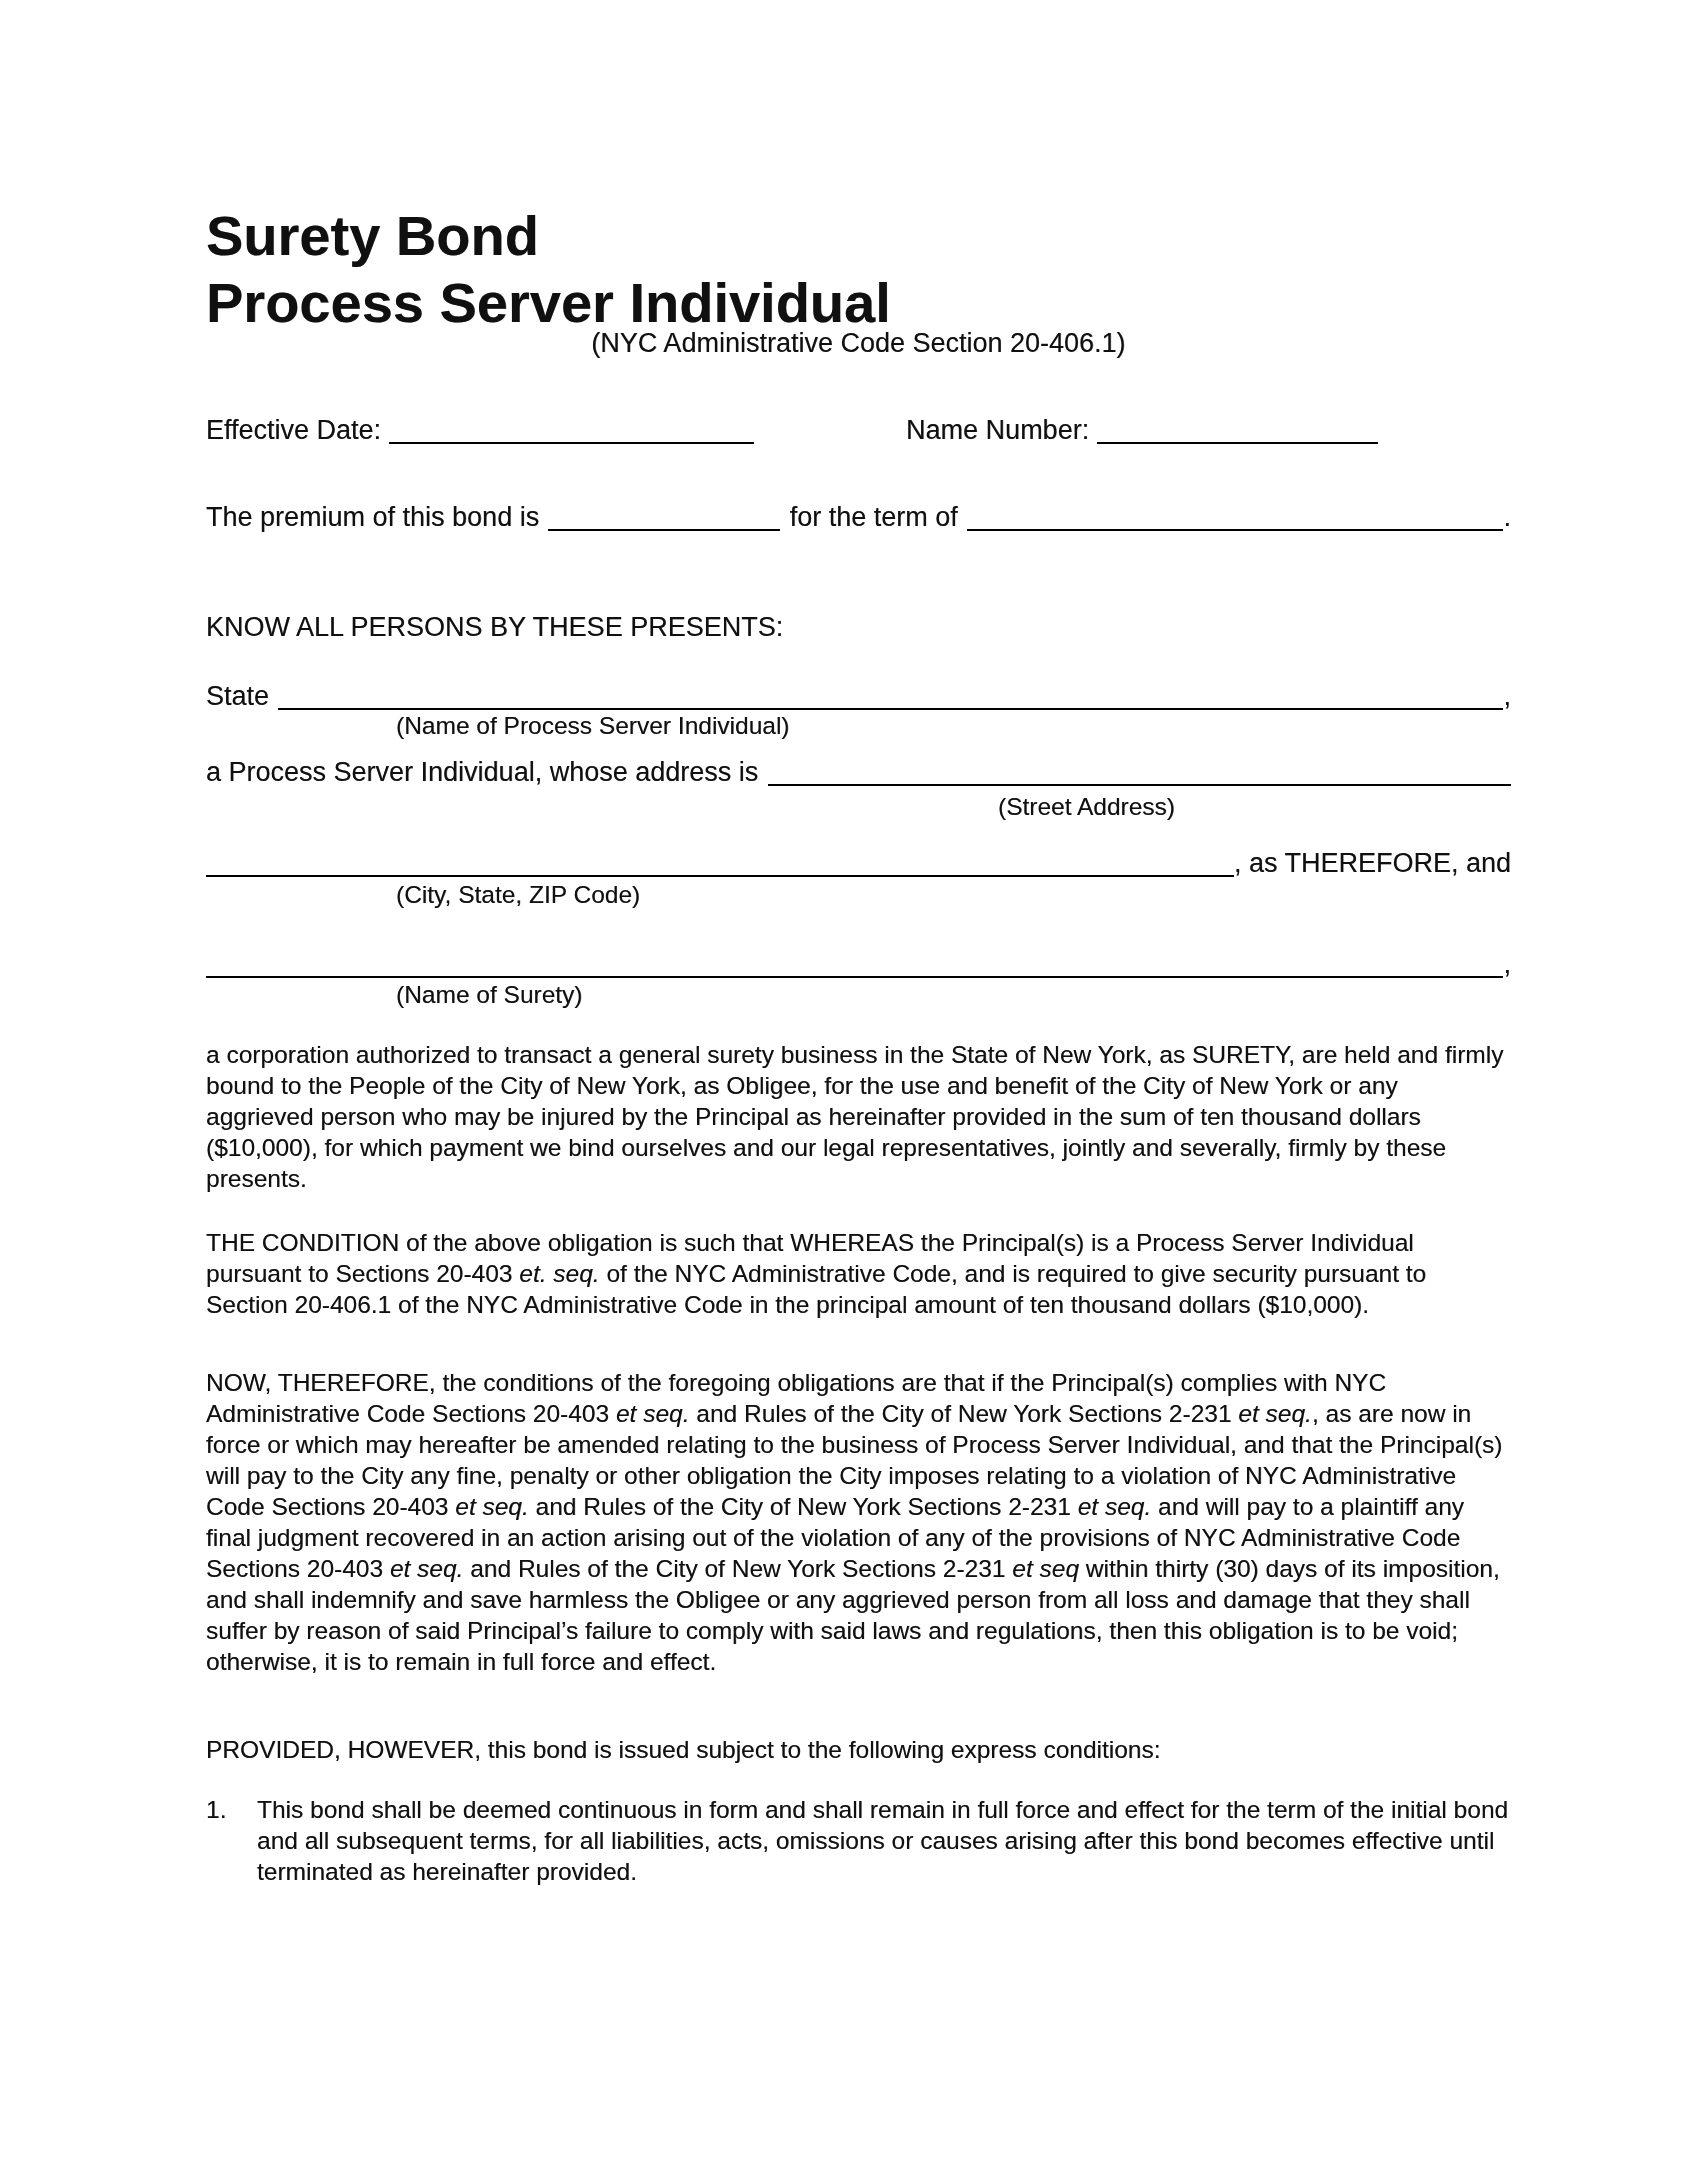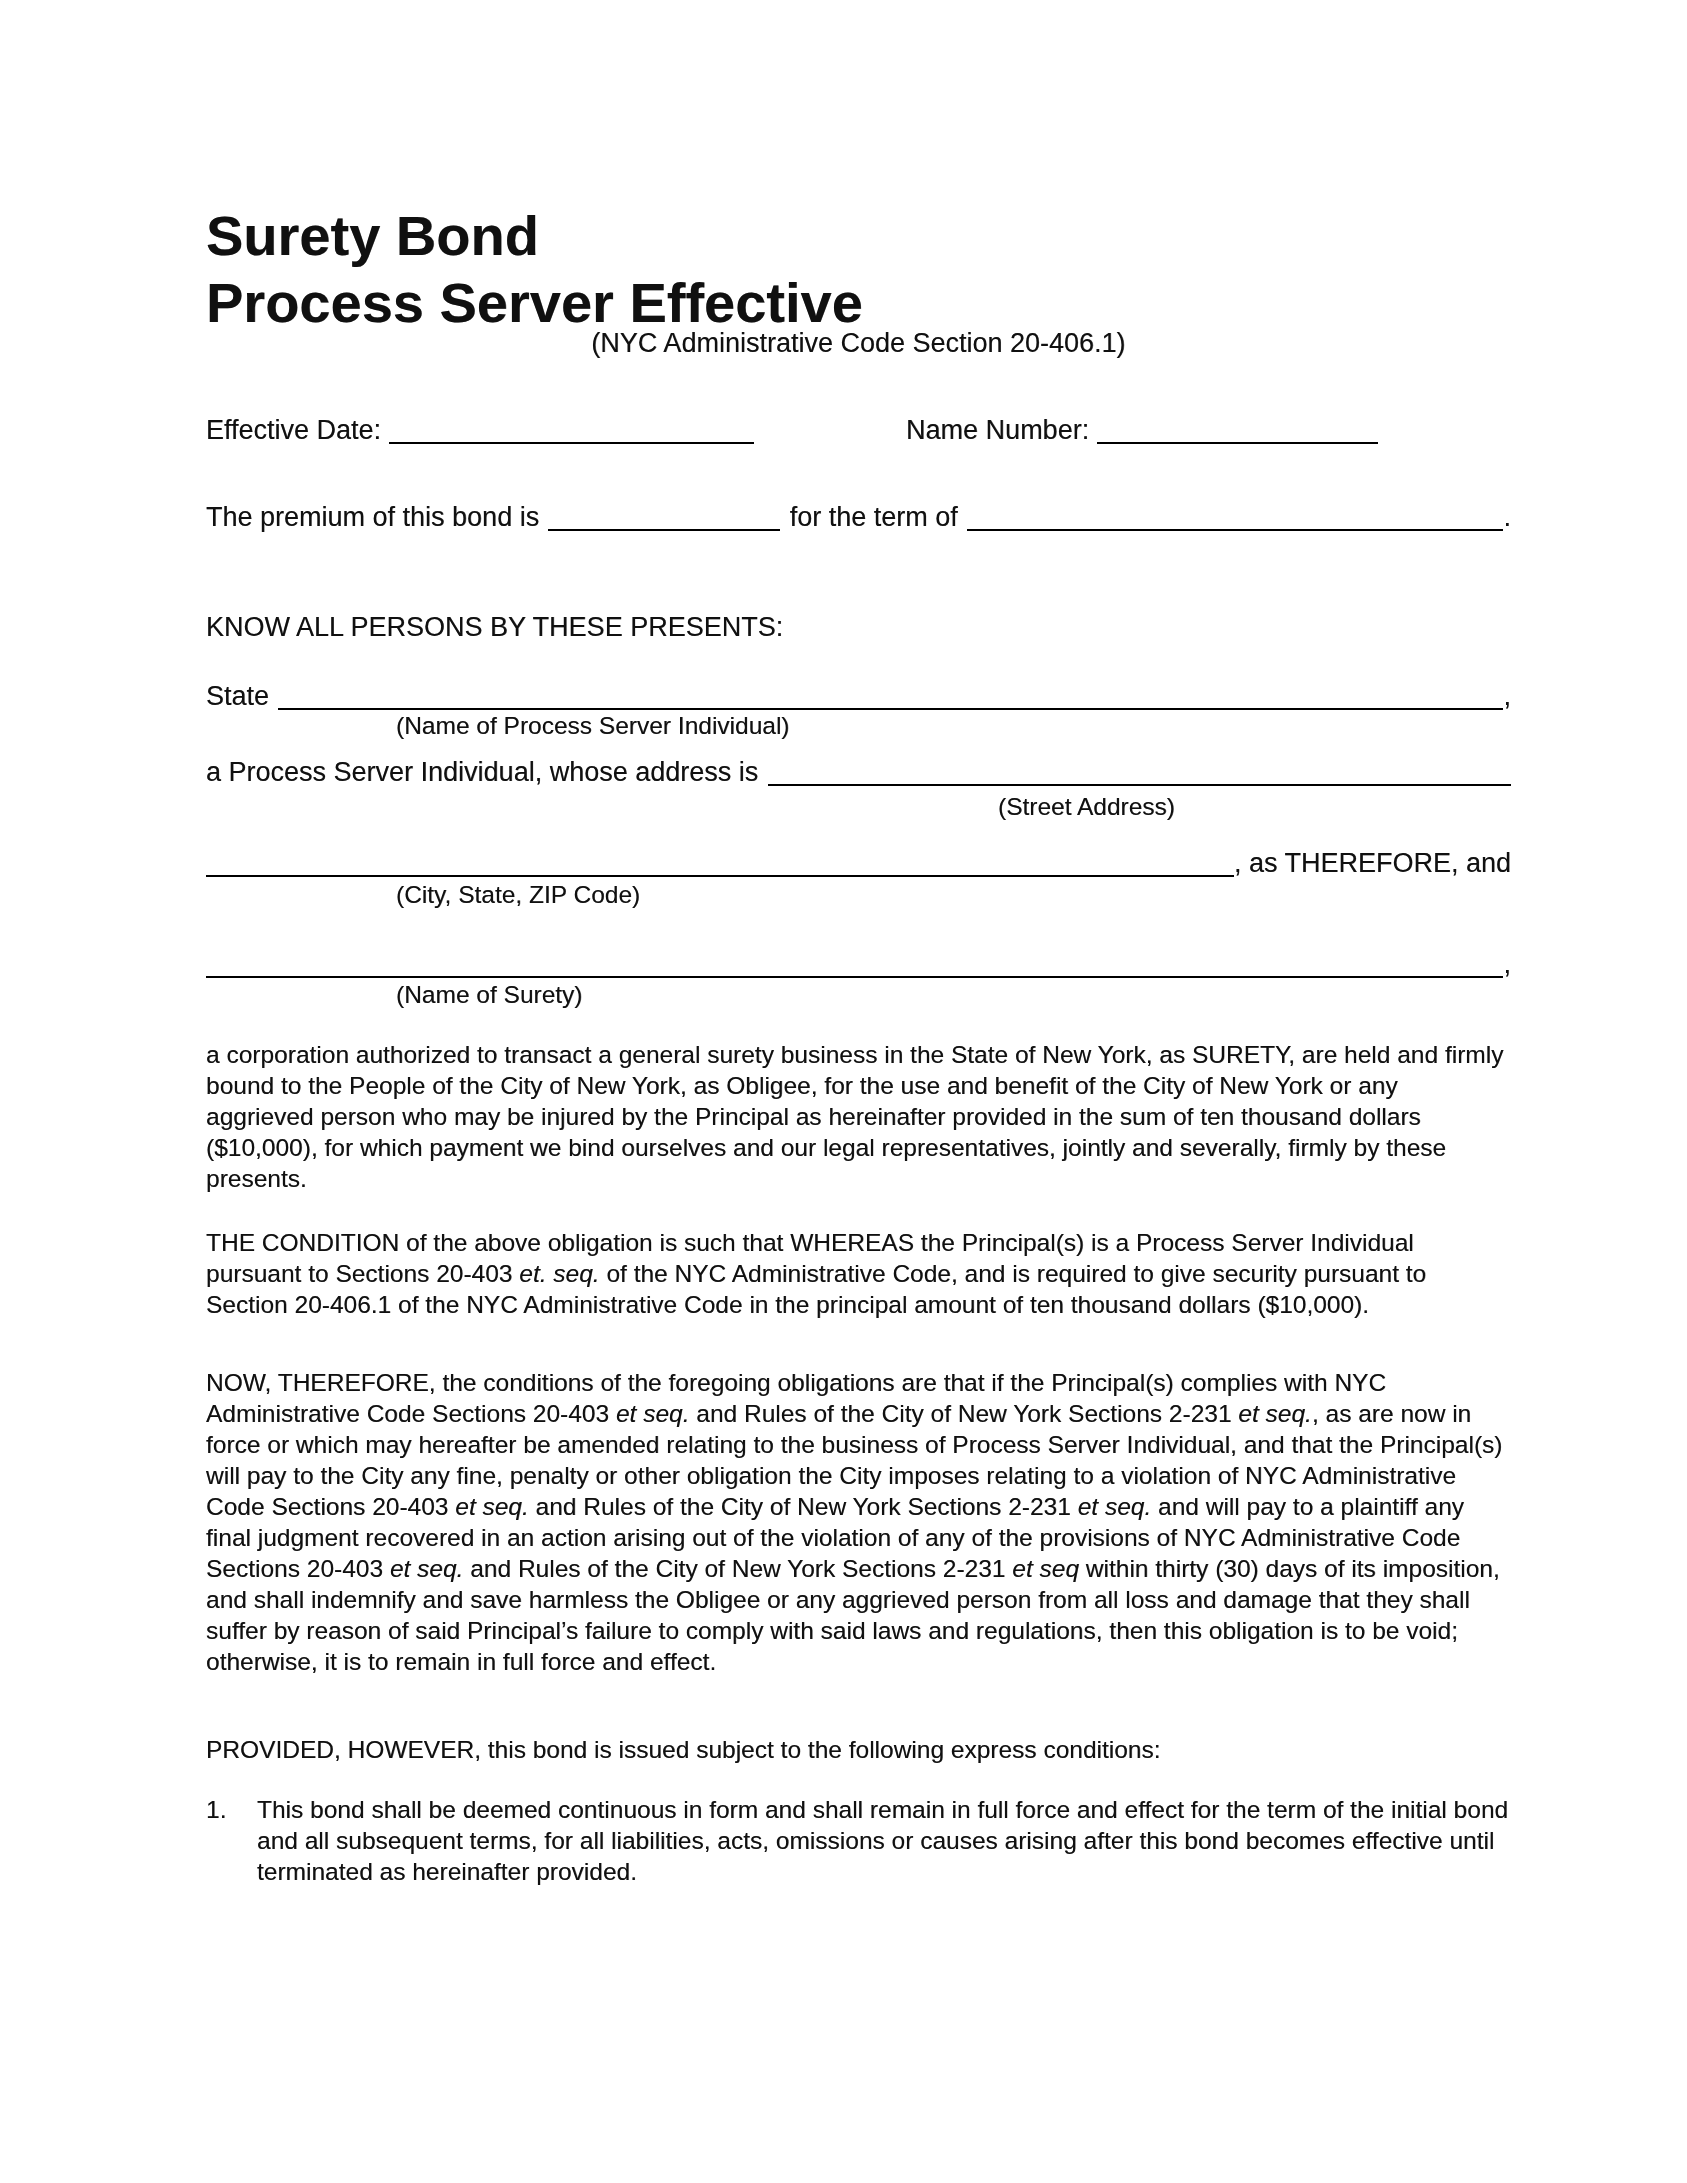--- a/index.html
+++ b/index.html
@@ -38,21 +38,21 @@
   .cond-text { flex:1 1 auto; }
 </style>
 </head>
 <body>
 
 <div class="page">
   <div class="content">
 
     <div class="abs title" style="top:202px;">
       <div>Surety Bond</div>
-      <div>Process Server Effective</div>
+      <div>Process Server Individual</div>
     </div>
     <div class="abs subtitle" style="top:327px;text-align:center;">(NYC Administrative Code Section 20-406.1)</div>
 
     <div class="abs formline" style="top:414px;">
       <span>Effective Date:</span>
       <span class="blank" style="width:365px; margin-left:8px;"></span>
       <span style="margin-left:152px;">Name Number:</span>
       <span class="blank" style="width:281px; margin-left:8px;"></span>
     </div>
 

